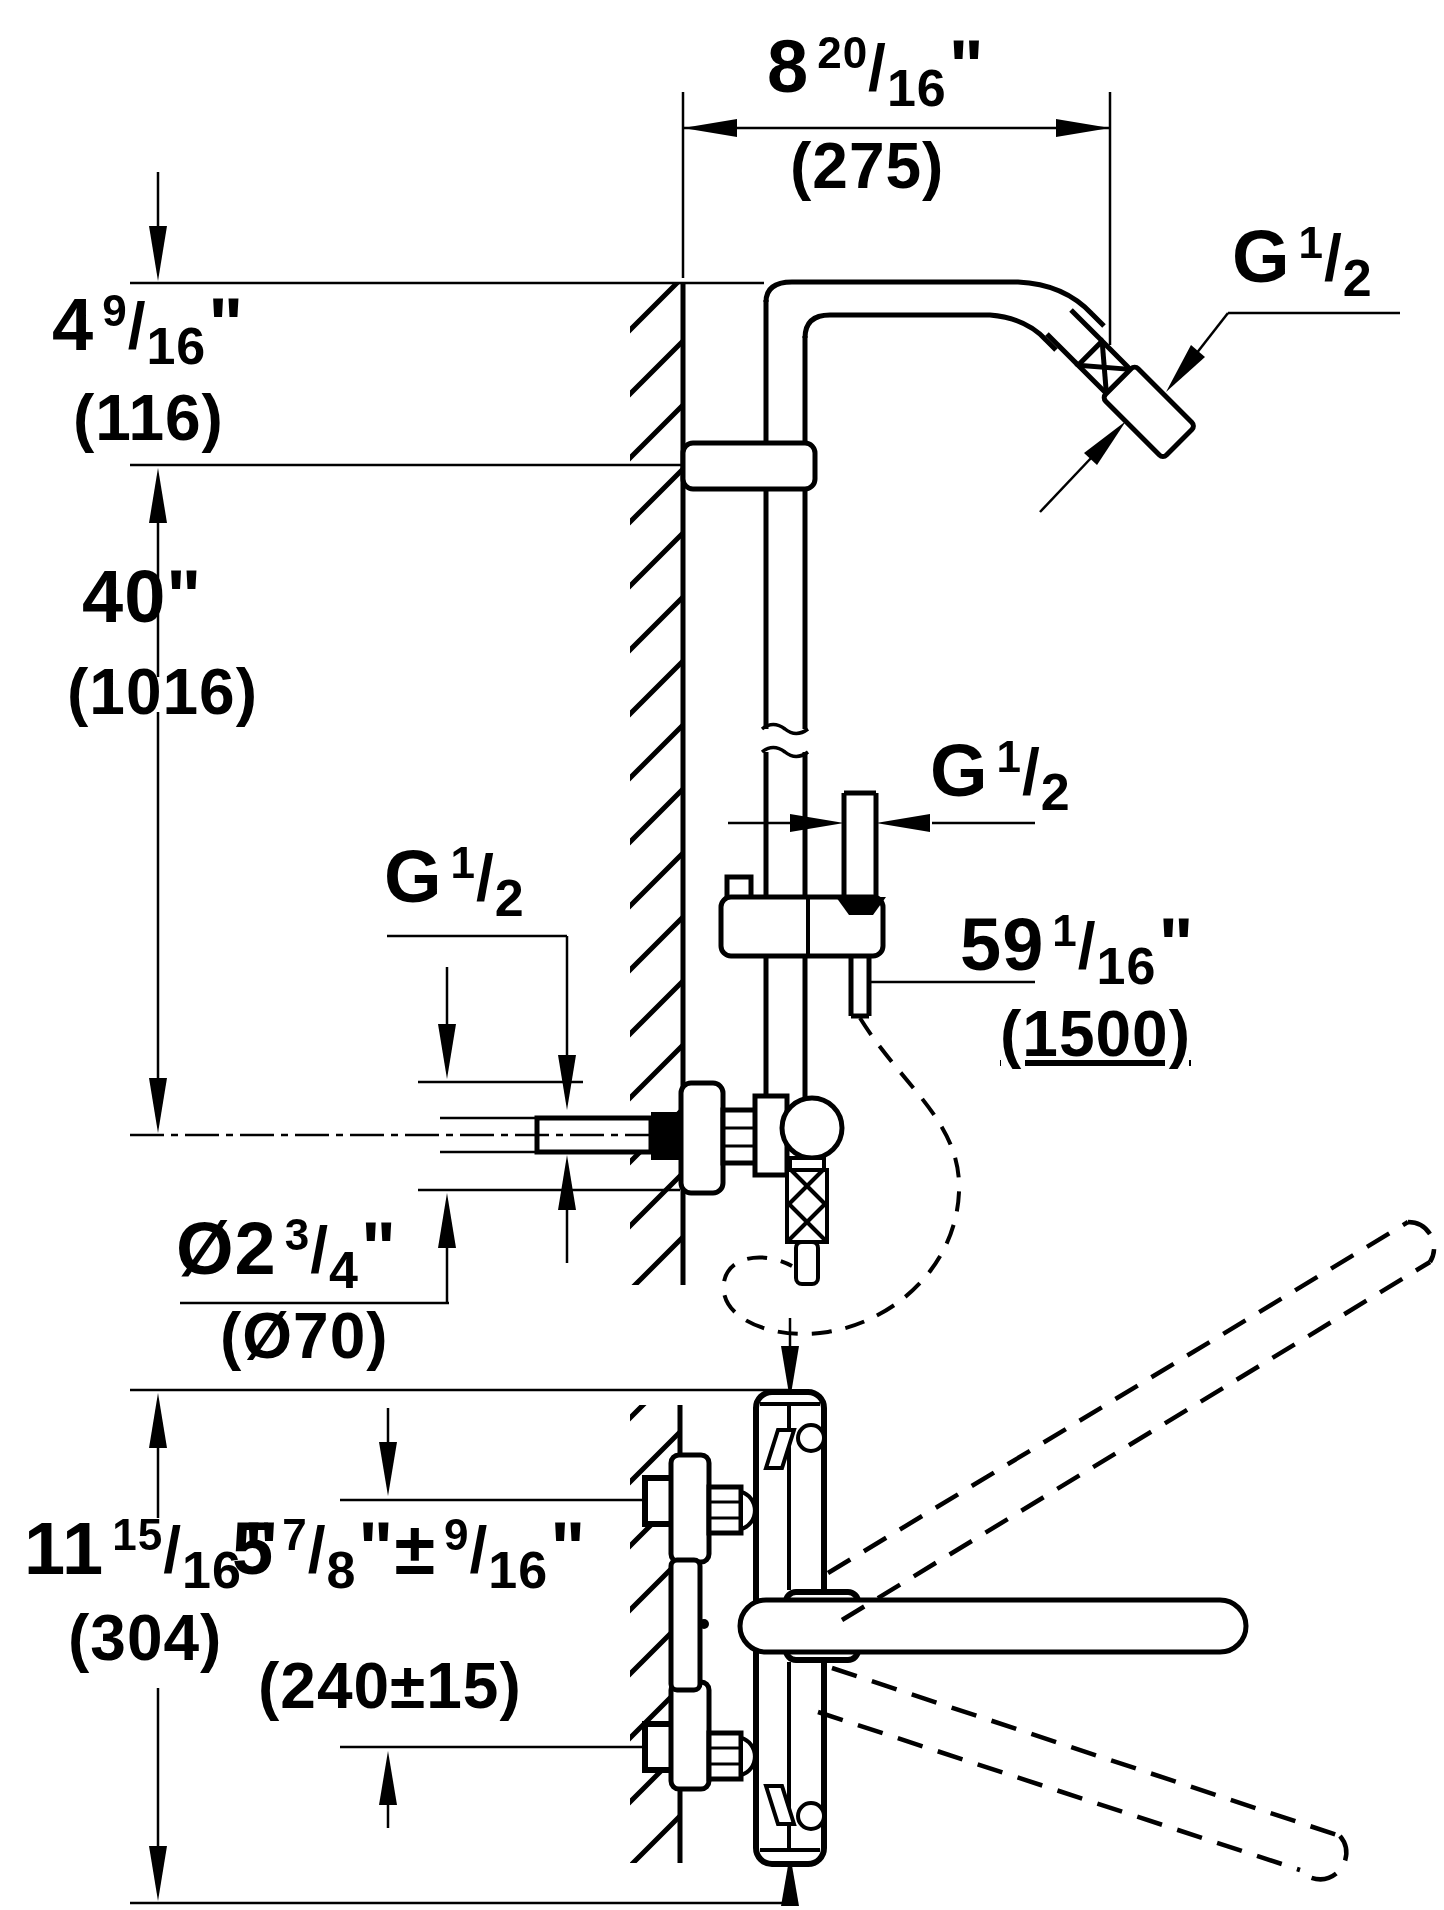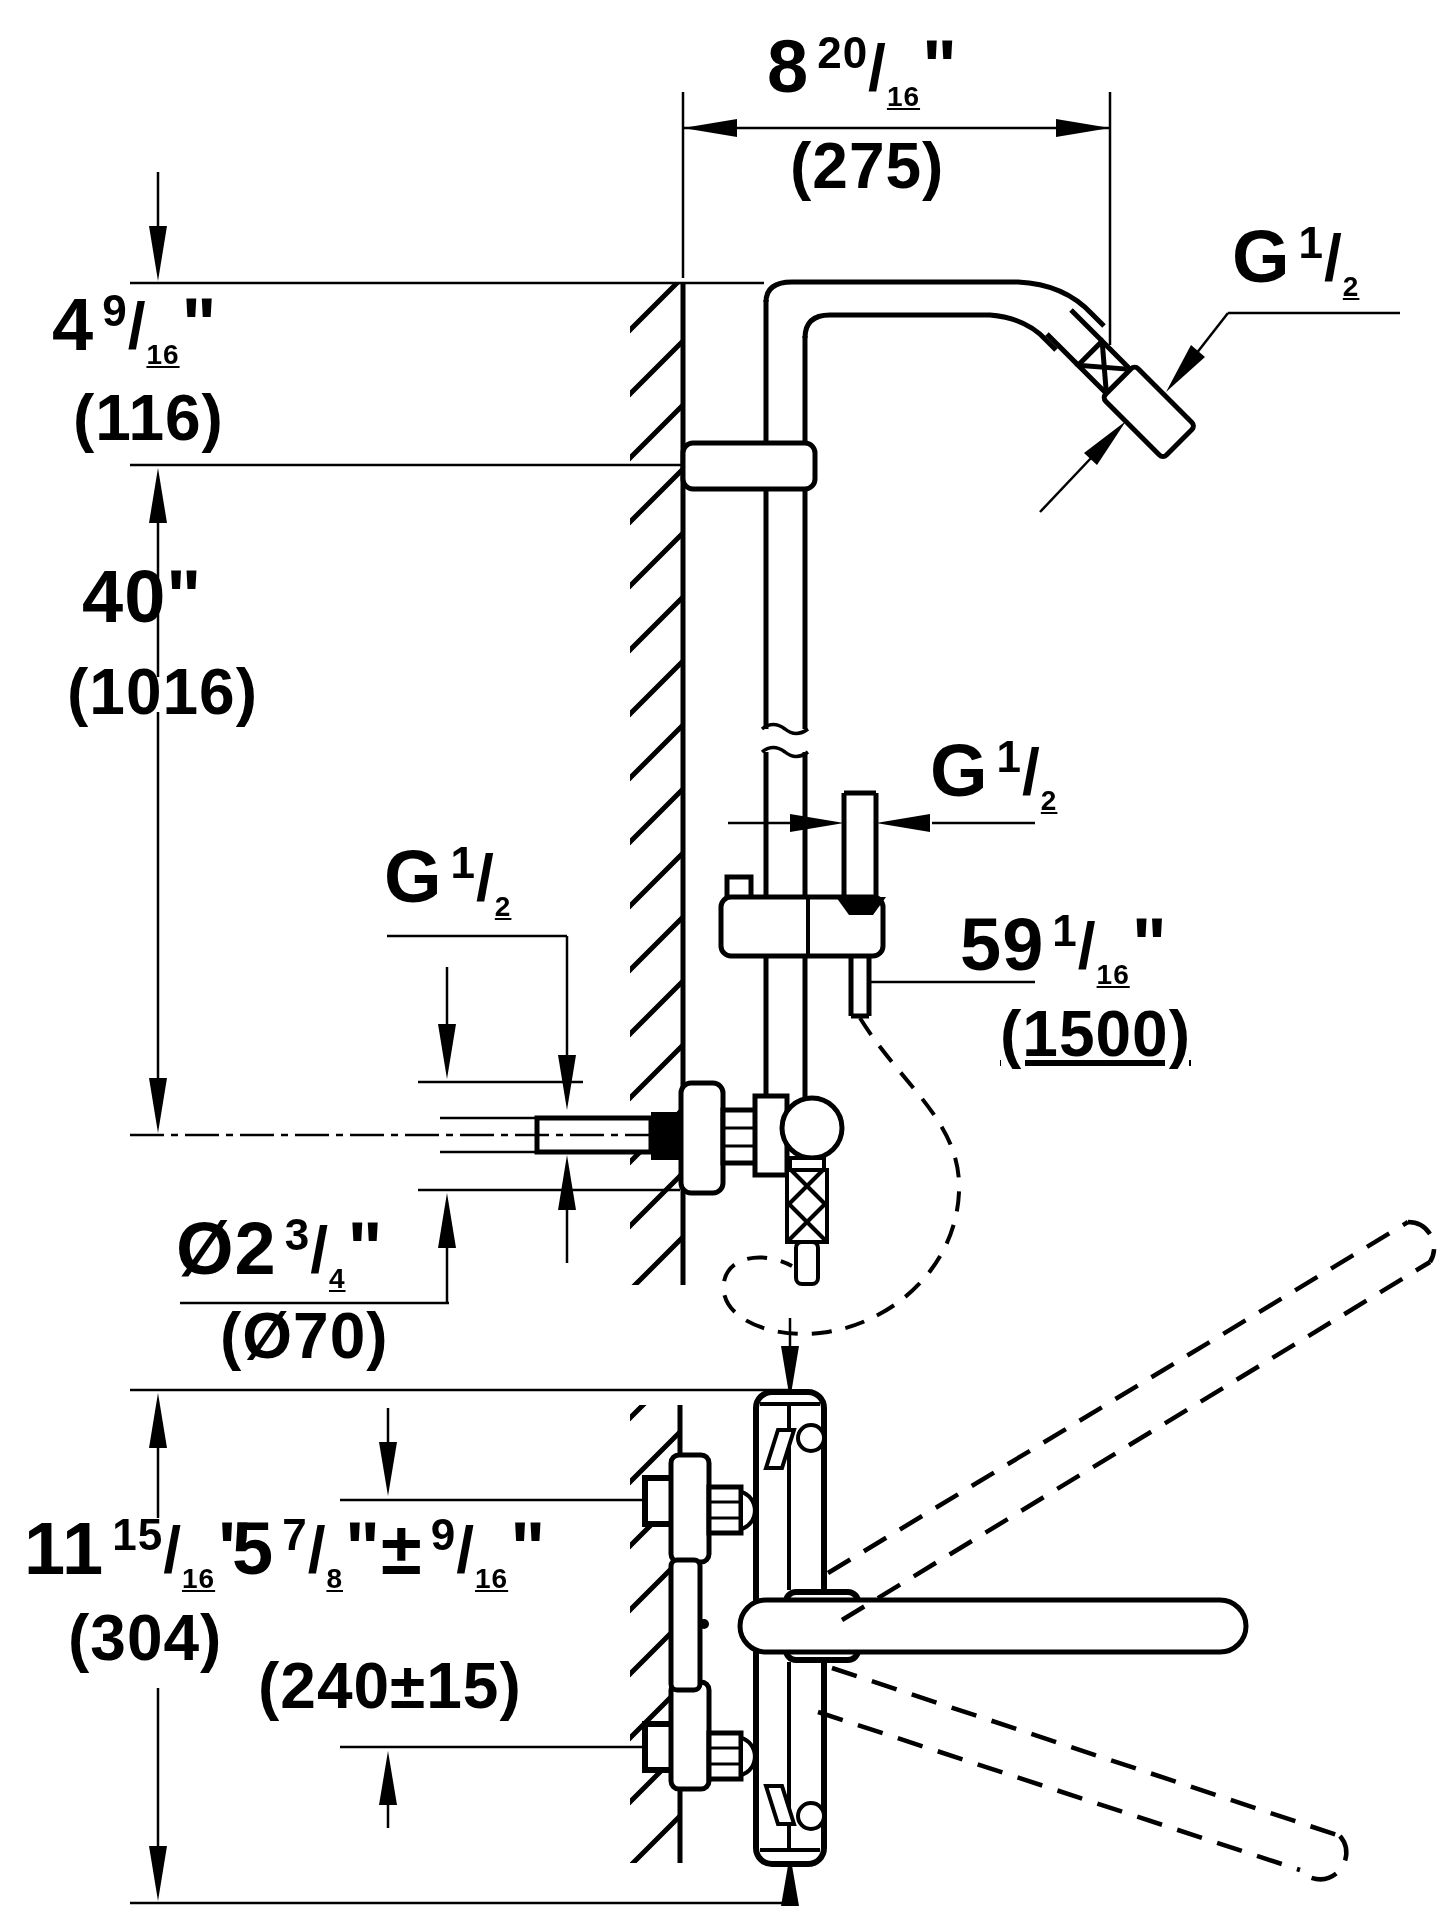--- a/index.html
+++ b/index.html
@@ -5,21 +5,21 @@
   html,body{margin:0;padding:0;background:#fff;}
   .stage{position:relative;width:1444px;height:1910px;background:#ffffff;overflow:hidden;
          font-family:"Liberation Sans",sans-serif;color:#000;}
   svg{position:absolute;left:0;top:0;}
   .lbl{position:absolute;white-space:nowrap;color:#000;line-height:1;}
   .main{font-size:74px;font-weight:bold;letter-spacing:1px;}
   .metric{font-size:64px;font-weight:bold;letter-spacing:1px;}
   .fr{display:inline-block;margin-left:8px;margin-right:2px;}
   .fr .n{display:inline-block;font-size:44px;transform:translateY(-24px);}
   .fr .sl{display:inline-block;font-size:64px;transform:translateY(-2px);}
-  .fr .d{display:inline-block;font-size:28px;transform:translateY(14px);text-decoration:underline;}
+  .fr .d{display:inline-block;font-size:52px;transform:translateY(14px);}
   .q{display:inline-block;}
 </style>
 </head>
 <body>
 
 <div class="stage">
 
 <svg width="1444" height="1910" viewBox="0 0 1444 1910">
   <defs>
     <pattern id="hatch" patternUnits="userSpaceOnUse" width="64" height="64">

